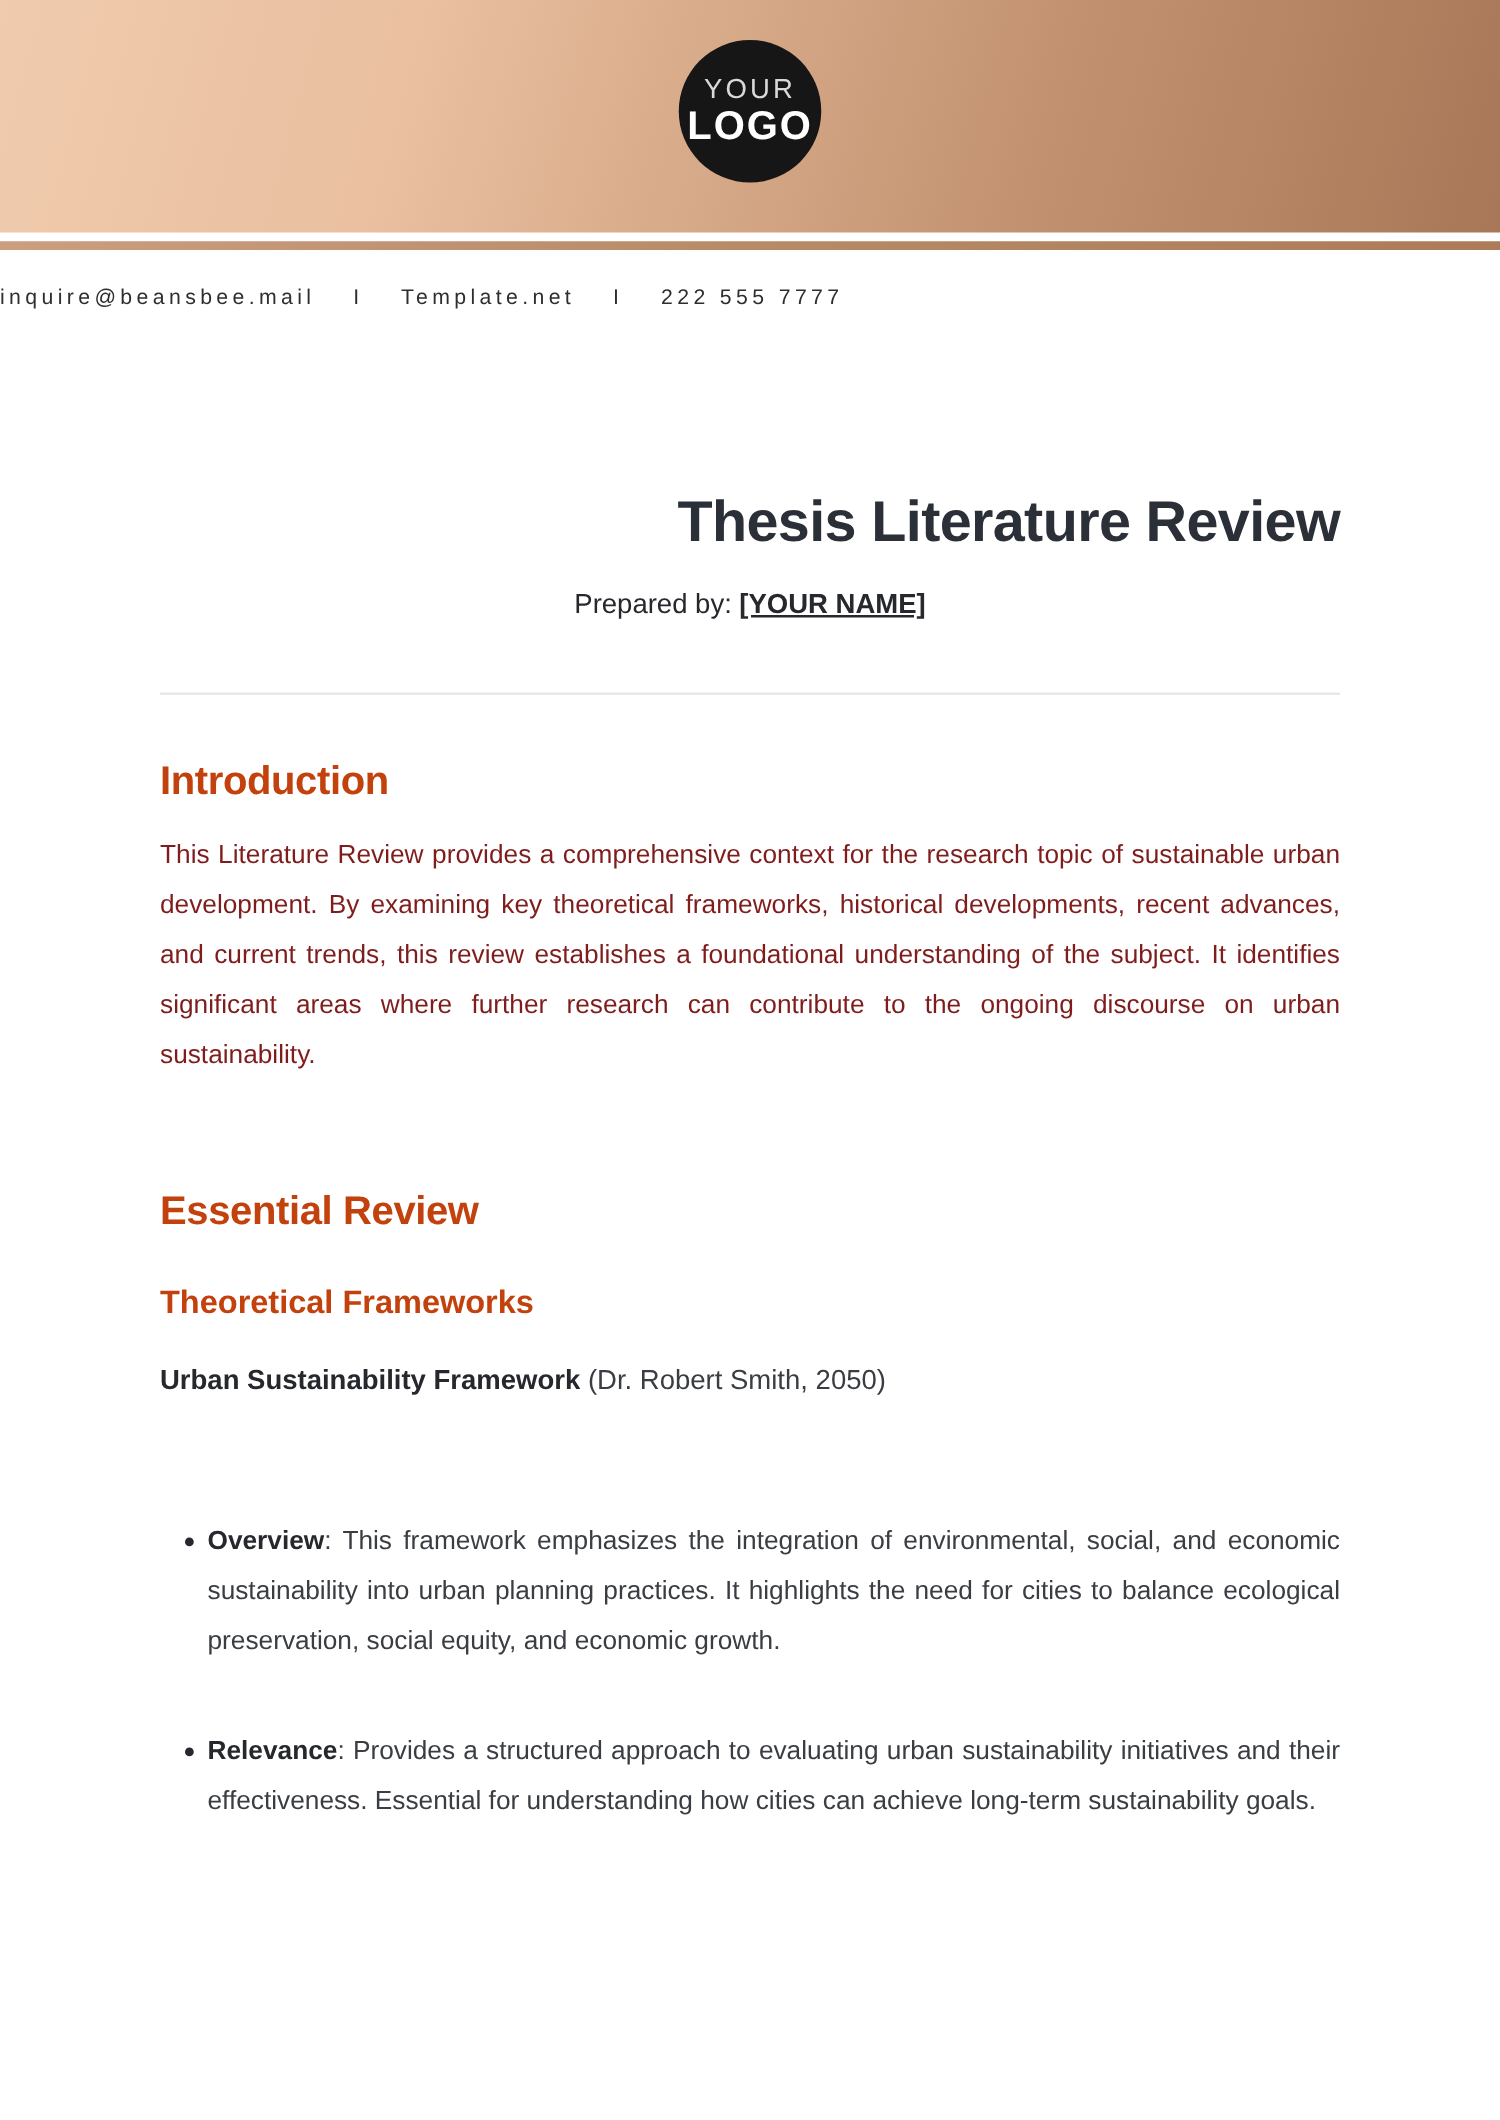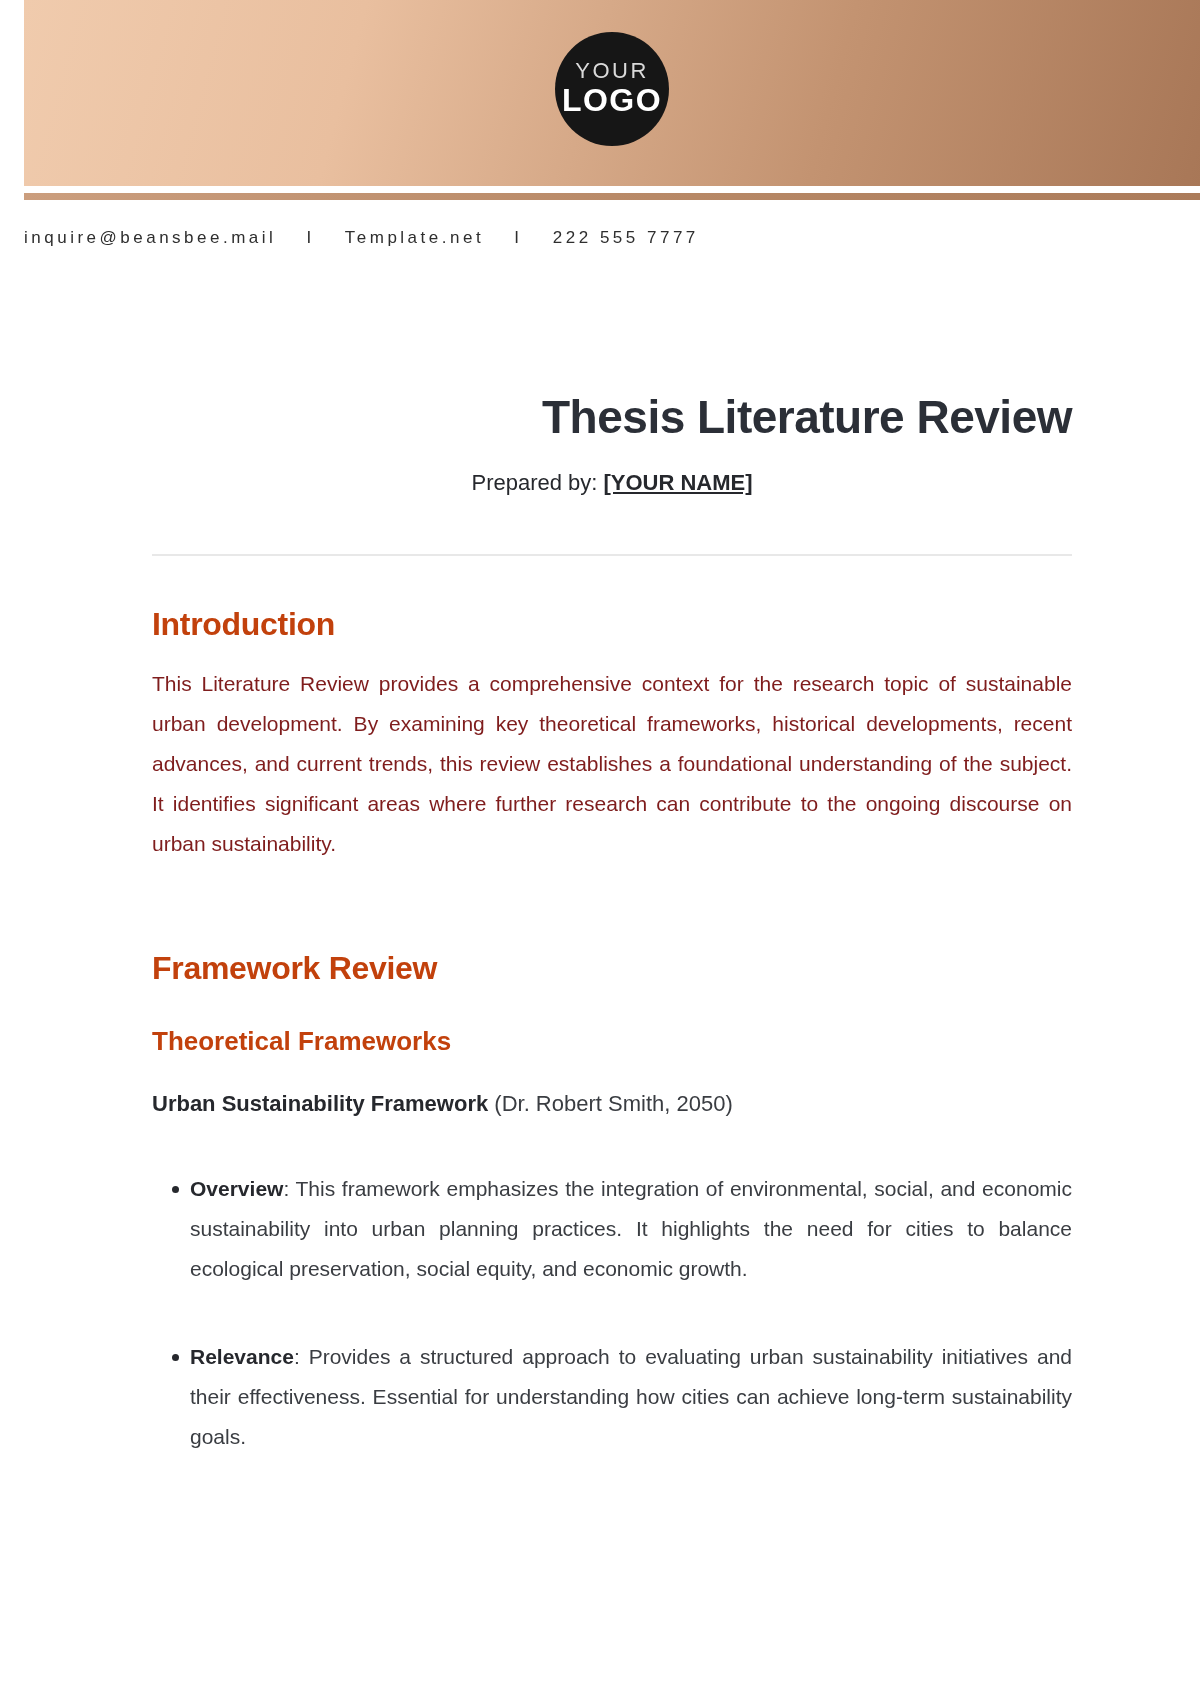--- a/index.html
+++ b/index.html
@@ -8,21 +8,20 @@
     width: 1200px;
     font-family: "Liberation Sans", "DejaVu Sans", sans-serif;
     color: #3a3d42;
   }
   .page {
     width: 1200px;
     height: 1696px;
     background: #ffffff;
     overflow: hidden;
     position: relative;
-    padding-left: 24px;
   }
 
   
   .banner {
     height: 186px;
     background: linear-gradient(105deg, #f0cbad 0%, #e9bf9f 28%, #c39371 68%, #a87757 100%);
     position: relative;
   }
   .logo-circle {
     position: absolute;
@@ -124,21 +123,21 @@
   }
   p.framework-line {
     margin-top: 34px;
     font-size: 22px;
     color: #3a3d42;
   }
   p.framework-line .fw-name { font-weight: 700; color: #26282d; }
 
   ul.bullet-list {
     list-style: none;
-    margin-top: 52px;
+    margin-top: 96px;
   }
   ul.bullet-list li {
     position: relative;
     margin-left: 20px;
     padding-left: 18px;
     font-size: 21px;
     line-height: 40px;
     text-align: justify;
     color: #3a3d42;
   }
@@ -183,21 +182,21 @@
     <p class="prepared">
       <span>Prepared by:</span><span class="name">[YOUR NAME]</span>
     </p>
 
     <hr class="divider">
 
     <h2 class="section-heading">Introduction</h2>
 
     <p class="body-text">This Literature Review provides a comprehensive context for the research topic of sustainable urban development. By examining key theoretical frameworks, historical developments, recent advances, and current trends, this review establishes a foundational understanding of the subject. It identifies significant areas where further research can contribute to the ongoing discourse on urban sustainability.</p>
 
-    <h2 class="section-heading lit">Framework Review</h2>
+    <h2 class="section-heading lit">Essential Review</h2>
 
     <h3 class="sub-heading">Theoretical Frameworks</h3>
 
     <p class="framework-line">
       <span class="fw-name">Urban Sustainability Framework</span><span> (Dr. Robert Smith, 2050)</span>
     </p>
 
     <ul class="bullet-list">
       <li>
         <span class="b-label">Overview</span><span>: This framework emphasizes the integration of environmental, social, and economic sustainability into urban planning practices. It highlights the need for cities to balance ecological preservation, social equity, and economic growth.</span>

